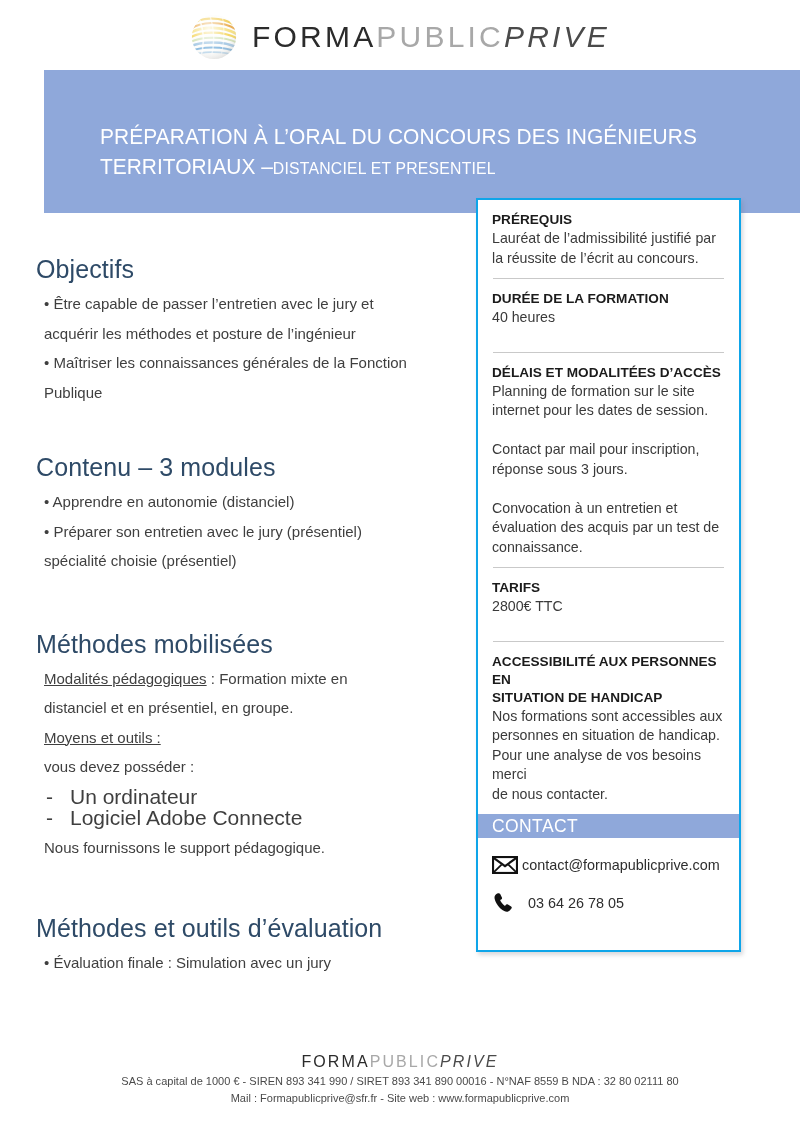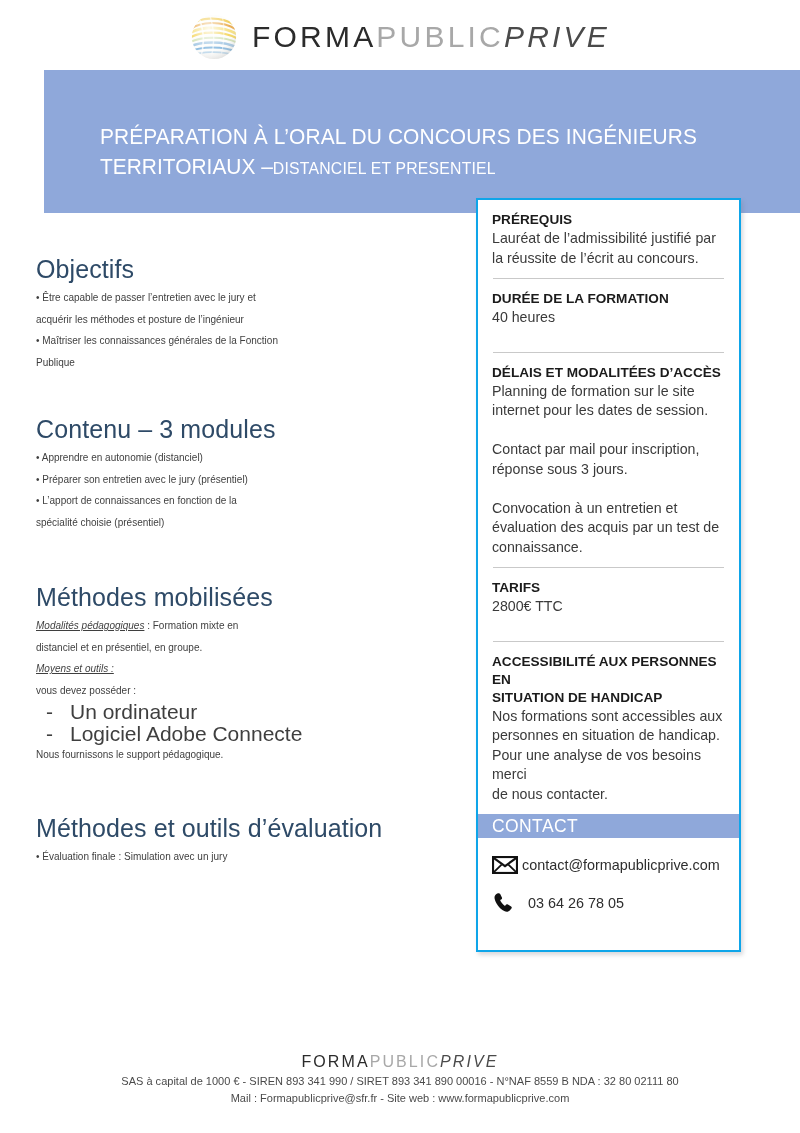--- a/index.html
+++ b/index.html
@@ -92,27 +92,27 @@
   }
   .sec-heading {
     font-size: 25px;
     color: #2e4a67;
     font-weight: 400;
     line-height: 32px;
     margin: 10px 0 2px 0;
     letter-spacing: 0.1px;
   }
   .body-line {
-    font-size: 10px;
+    font-size: 15px;
     line-height: 21.5px;
     color: #3f3f3f;
-    margin: 0;
-    white-space: nowrap;
-  }
-  .u { text-decoration: underline; font-style: italic; }
+    margin: 8px;
+    white-space: nowrap;
+  }
+  .u { text-decoration: underline; }
   .dash-item {
     font-size: 21px;
     line-height: 21.5px;
     color: #3f3f3f;
     margin: 0;
     padding-left: 34px;
     position: relative;
     white-space: nowrap;
   }
   .dash-item::before {
@@ -271,21 +271,20 @@
     <p class="body-line">• Maîtriser les connaissances générales de la Fonction</p>
     <p class="body-line">Publique</p>
   </div>
 
   <div class="block-gap-objectifs"></div>
 
   <div>
     <h2 class="sec-heading">Contenu – 3 modules</h2>
     <p class="body-line">• Apprendre en autonomie (distanciel)</p>
     <p class="body-line">• Préparer son entretien avec le jury (présentiel)</p>
-    <p class="body-line">• L’apport de connaissances en fonction de la</p>
     <p class="body-line">spécialité choisie (présentiel)</p>
   </div>
 
   <div class="block-gap-contenu"></div>
 
   <div>
     <h2 class="sec-heading">Méthodes mobilisées</h2>
     <p class="body-line"><span class="u">Modalités pédagogiques</span><span> : Formation mixte en</span></p>
     <p class="body-line">distanciel et en présentiel, en groupe.</p>
     <p class="body-line"><span class="u">Moyens et outils :</span></p>

